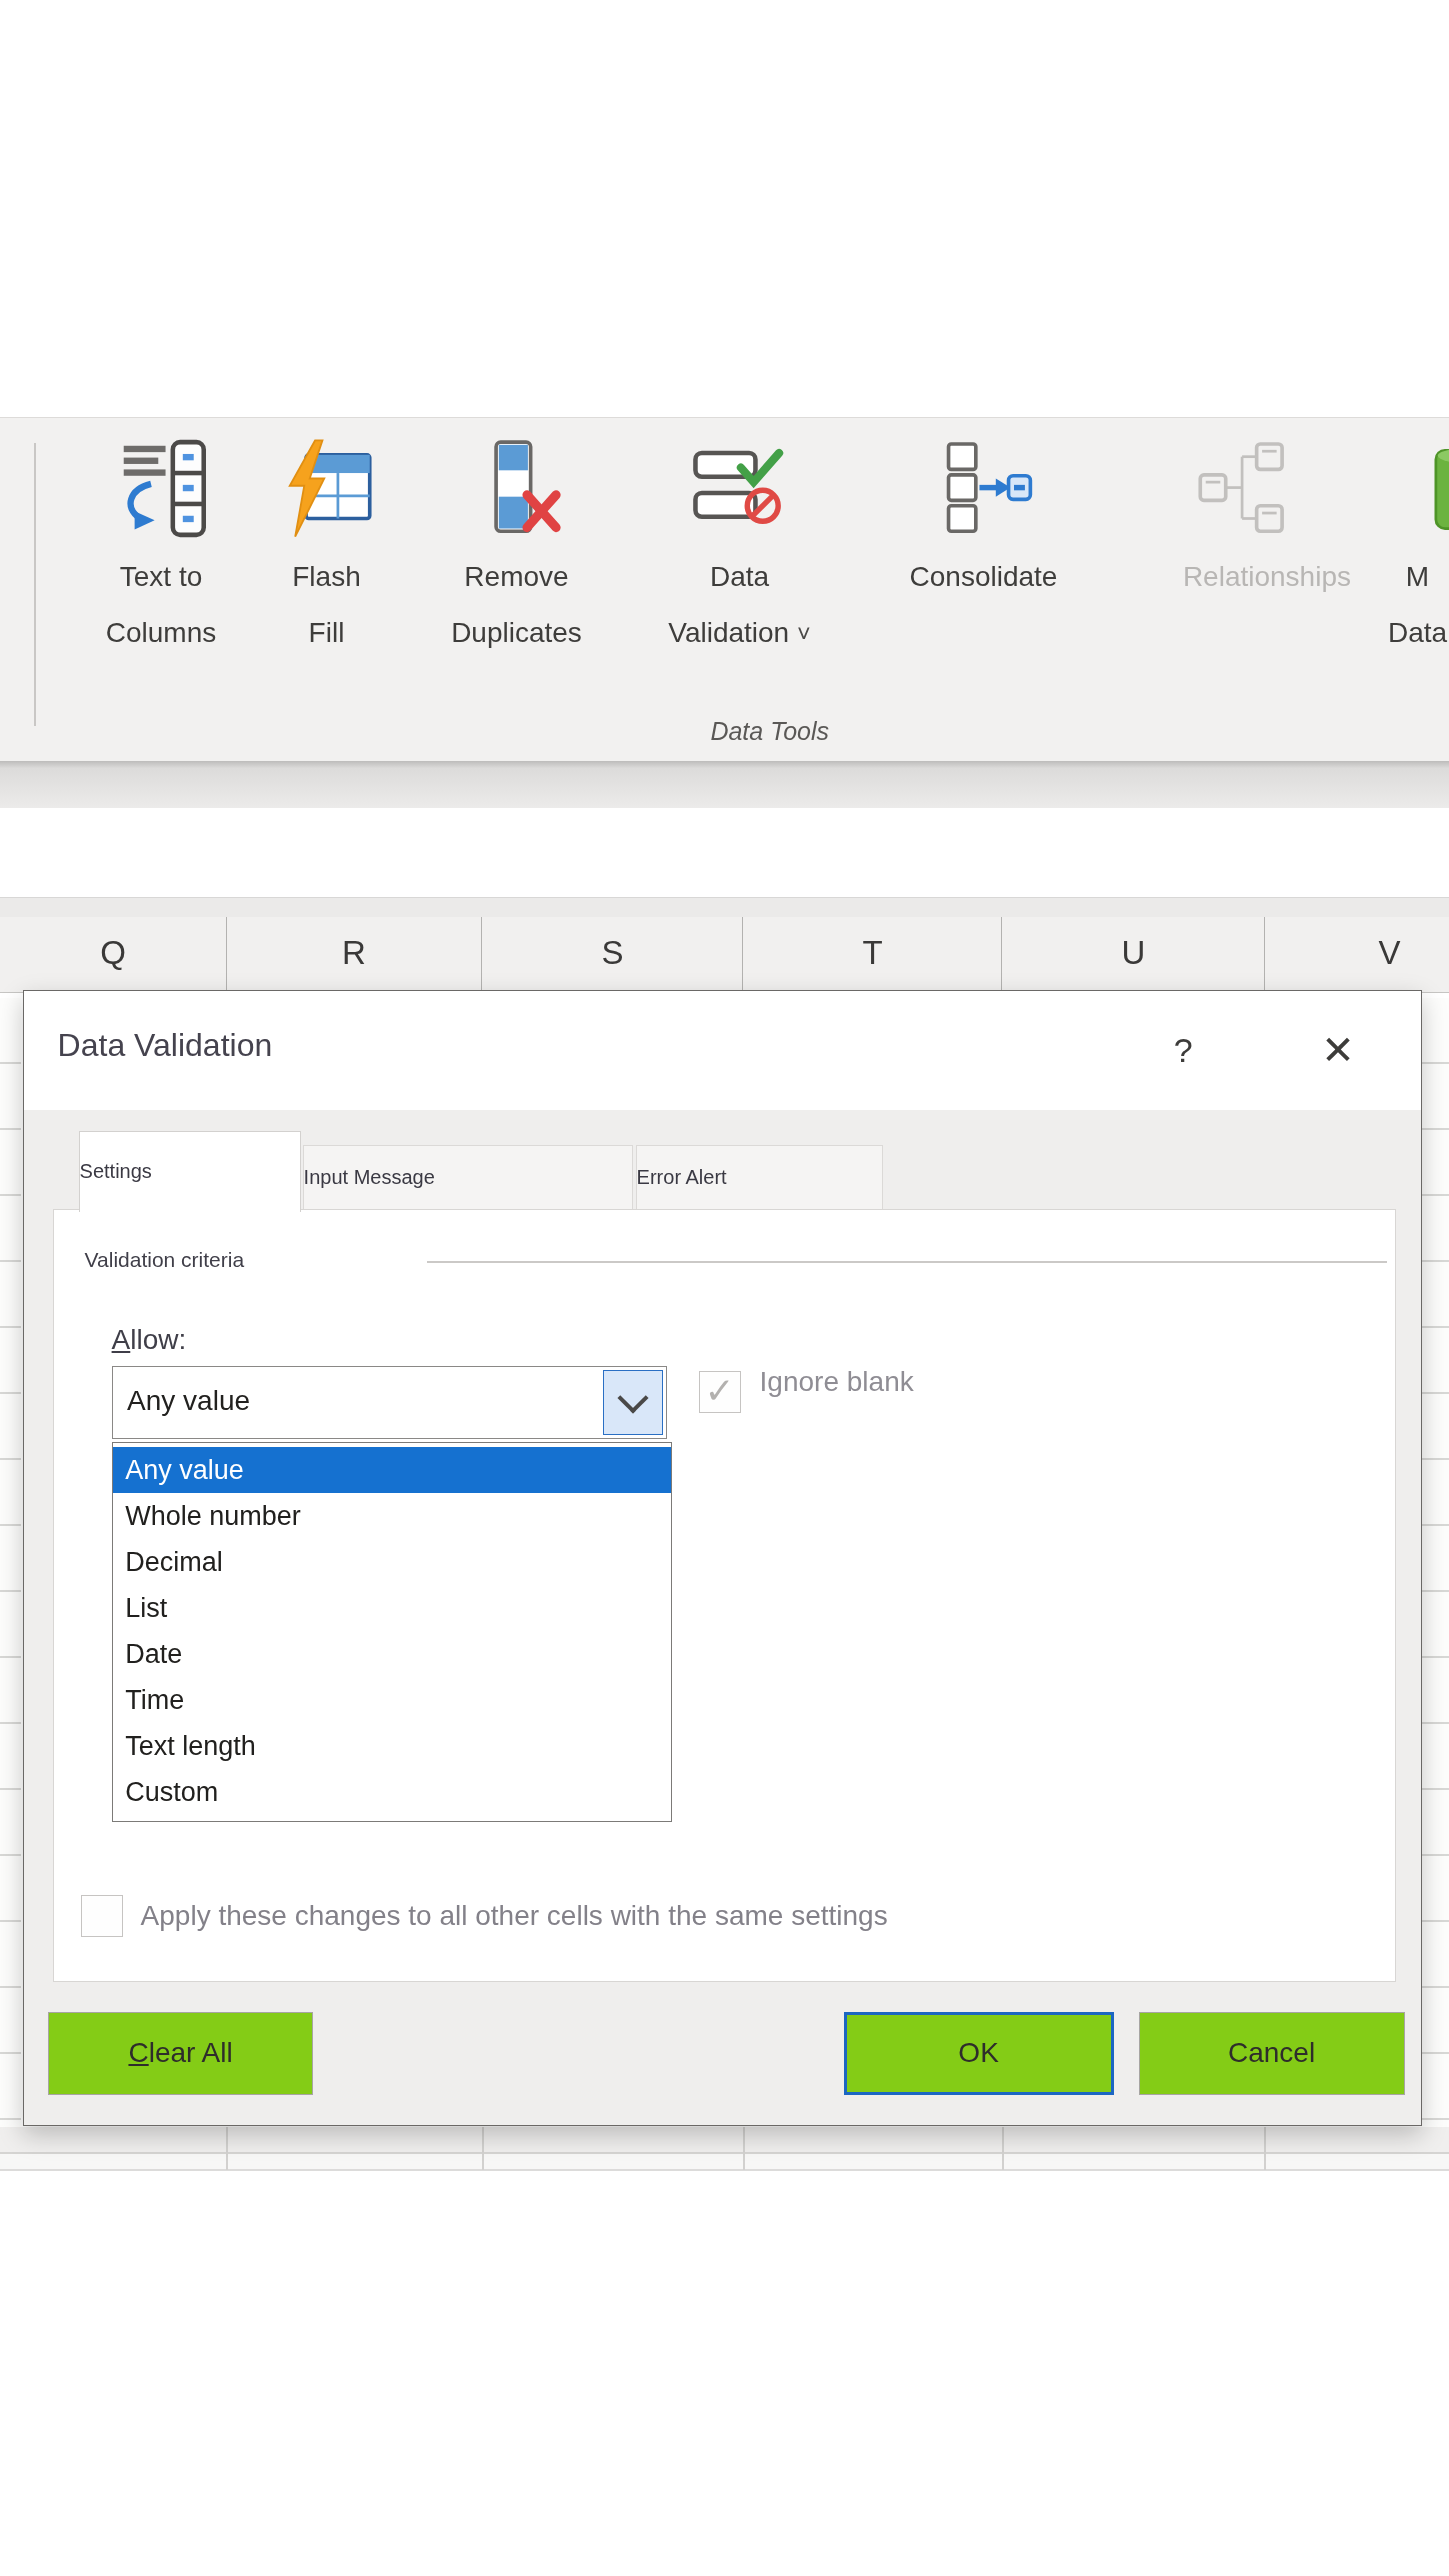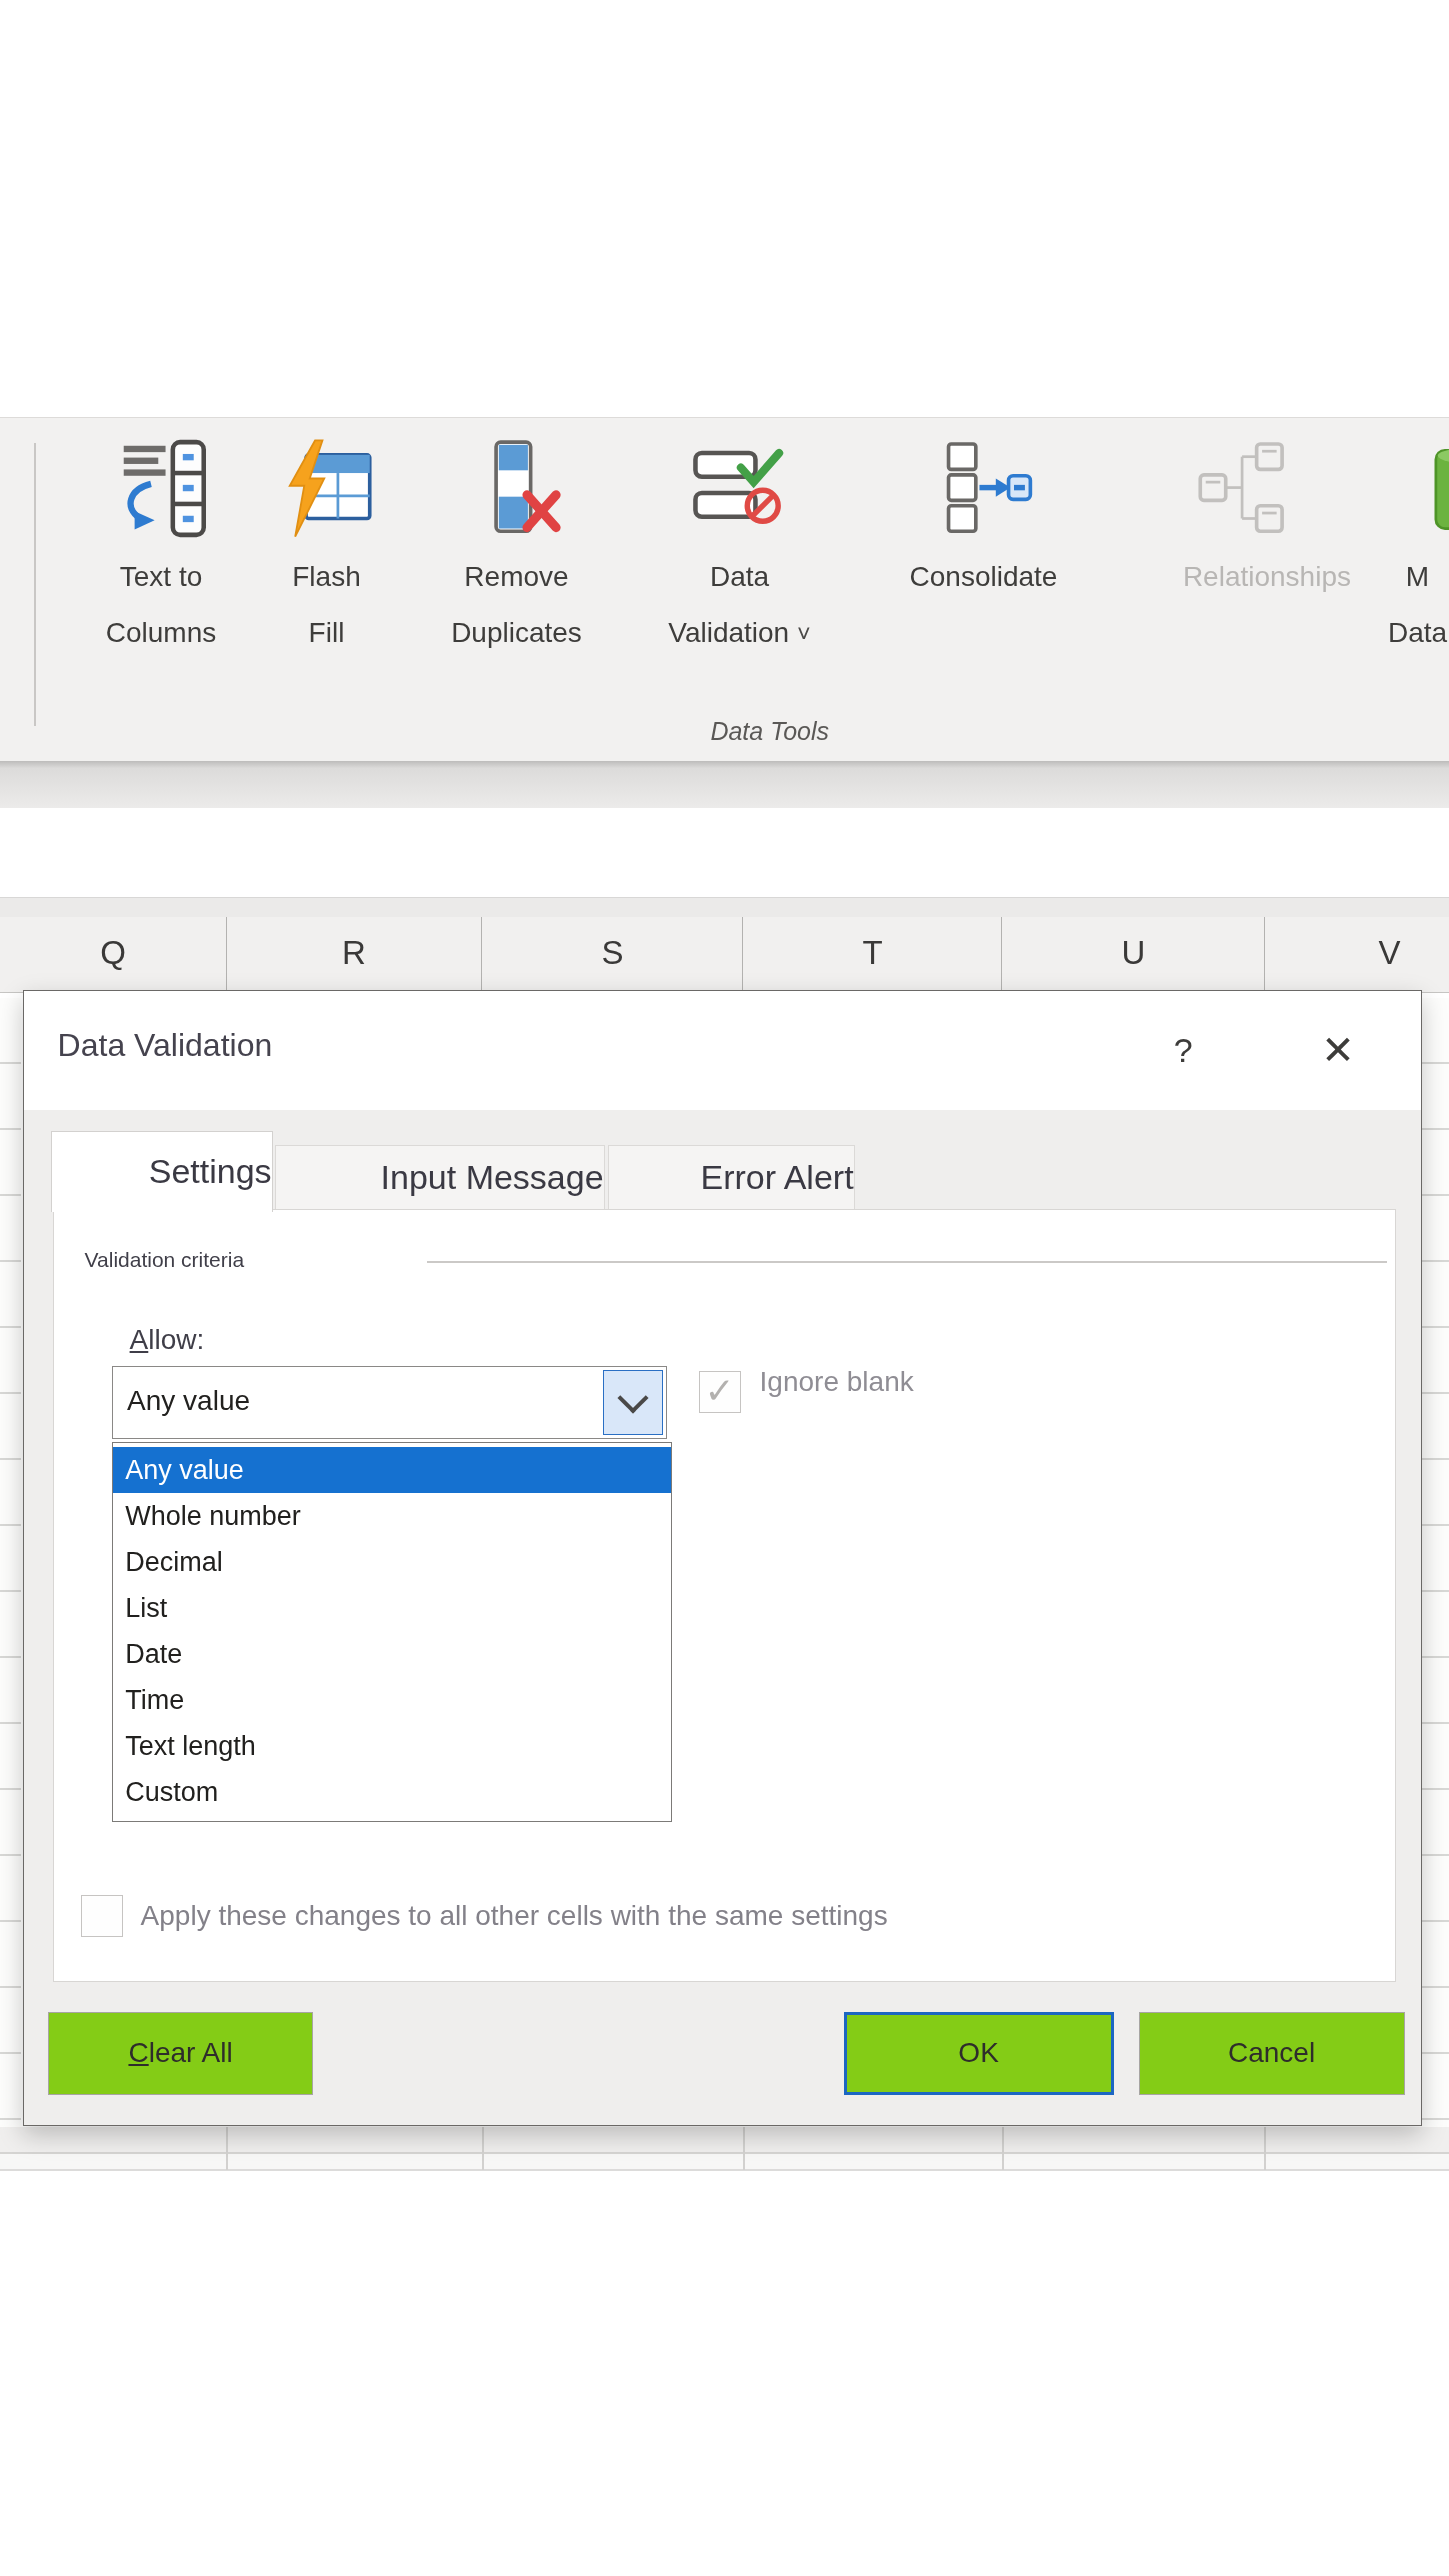--- a/index.html
+++ b/index.html
@@ -34,29 +34,29 @@
   .row-band2{left:0;top:27px;width:1449px;height:14.5px;background:#f7f7f6;}
   .row-line2{left:0;top:42px;width:1449px;height:1.8px;background:#dcdbda;}
   .vline{top:0;width:1.8px;height:43px;background:#d2d1cf;}
 
   
   .dialog{left:22.6px;top:990px;width:1397px;height:1134px;background:#efeeed;
           border:1.8px solid #6a6866;box-shadow:0 9px 23.5px rgba(0,0,0,.22);}
   .titlebar{left:0;top:0;width:100%;height:119px;background:#ffffff;}
   .dlg-title{left:34px;top:36px;font-size:32px;color:#45434e;}
   .title-btn{top:31px;width:63px;height:56px;text-align:center;font-size:34px;color:#3d3c3a;line-height:56px;}
-  .tab{position:absolute;text-align:right;font-size:34px;color:#3a3943;}
+  .tab{position:absolute;text-align:left;font-size:20px;color:#3a3943;margin-left:28px;}
   .tab.active{left:27px;top:140px;width:220px;height:80px;background:#ffffff;
               border:0.9px solid #d3d1cf;border-bottom:none;line-height:78px;z-index:3;}
   .tab.inactive{top:154px;height:65px;background:#f5f4f3;border:0.9px solid #dbd9d7;line-height:63px;z-index:1;}
   .page{left:29px;top:218px;width:1341px;height:771px;background:#ffffff;border:0.9px solid #d8d6d4;z-index:2;}
 
   .section-label{left:31px;top:38px;font-size:21px;color:#403f49;}
   .section-line{left:373px;top:51px;width:960px;height:1.8px;background:#cbc9c7;}
-  .field-label{left:58px;top:114px;font-size:28px;color:#3f3e48;margin-left:18px;}
+  .field-label{left:58px;top:114px;font-size:28px;color:#3f3e48;}
   .underline-first::first-letter{text-decoration:underline;}
 
   .combo{left:58px;top:156px;width:553px;height:71px;background:#ffffff;border:1.8px solid #8a8886;}
   .combo-value{left:14.5px;top:0;line-height:67px;font-size:28px;color:#22211f;}
   .combo-btn{right:2.7px;top:2.7px;bottom:2.7px;width:58px;background:#d9e7f9;border:1.8px solid #2a6fc4;
              display:flex;align-items:center;justify-content:center;}
   .chev-down{width:18px;height:18px;border-right:4.5px solid #4a4948;border-bottom:4.5px solid #4a4948;
              transform:rotate(45deg);margin-top:-9px;}
 
   .checkbox{width:40px;height:40px;background:#fefefe;border:1.8px solid #c6c4c2;text-align:center;}

